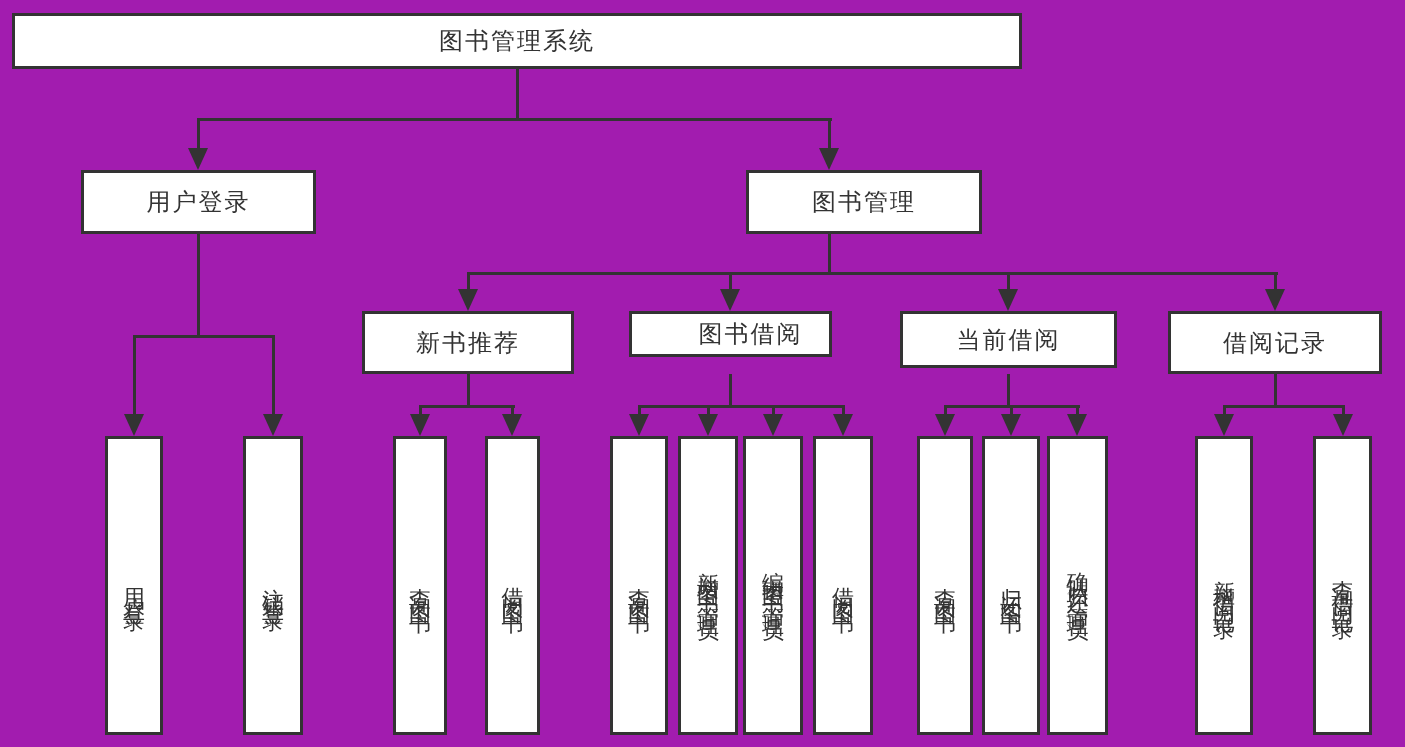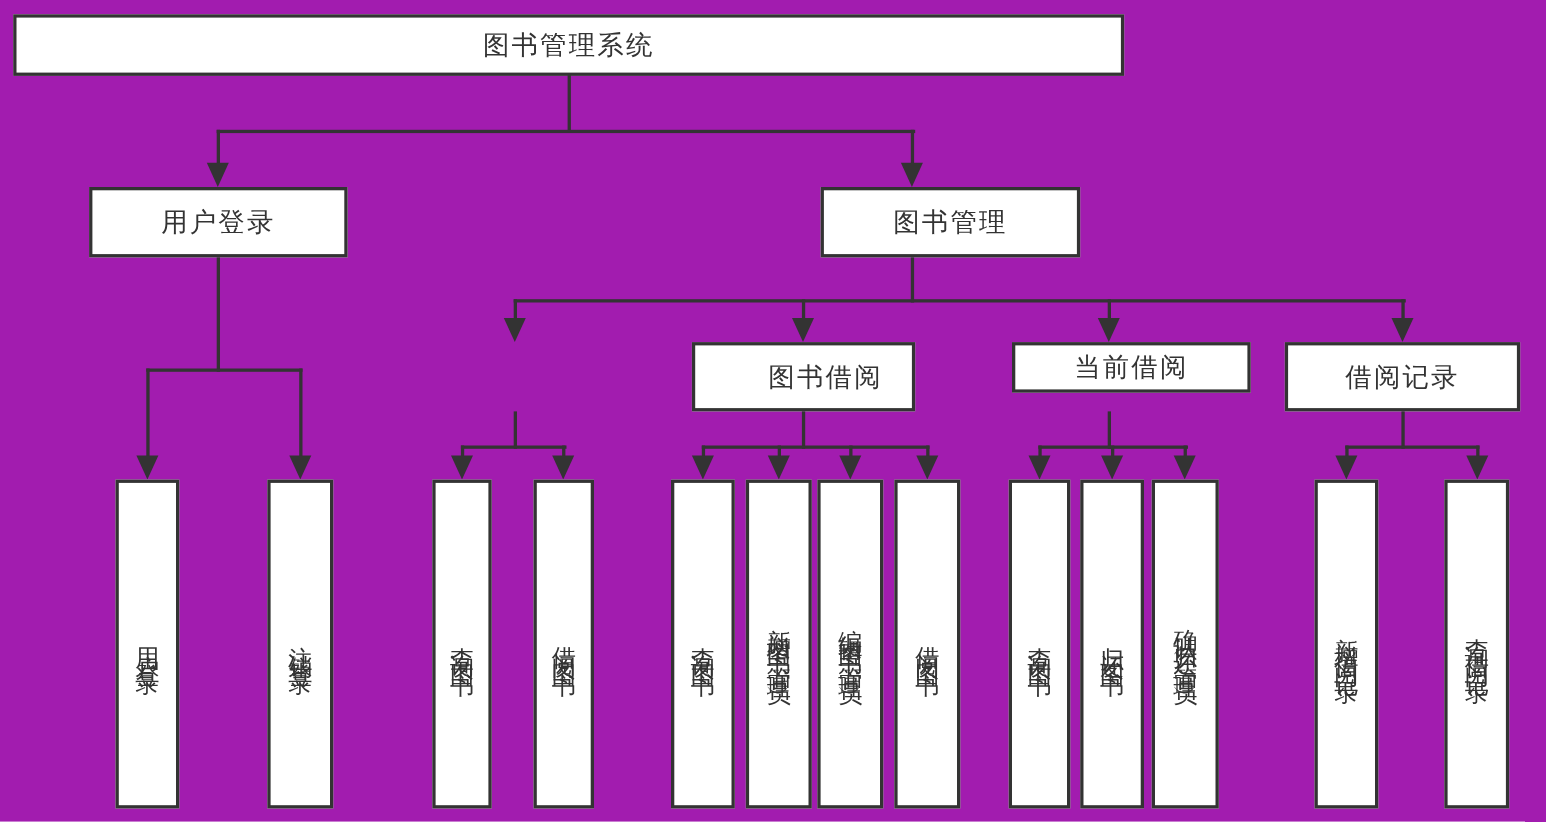--- a/index.html
+++ b/index.html
@@ -87,24 +87,27 @@
   <div class="hline" style="left:467px;top:272px;width:811px;"></div>
   <div class="vline" style="left:467px;top:272px;height:21px;"></div>
   <div class="arrow" style="left:458px;top:289px;"></div>
   <div class="vline" style="left:729px;top:272px;height:21px;"></div>
   <div class="arrow" style="left:720px;top:289px;"></div>
   <div class="vline" style="left:1007px;top:272px;height:21px;"></div>
   <div class="arrow" style="left:998px;top:289px;"></div>
   <div class="vline" style="left:1274px;top:272px;height:21px;"></div>
   <div class="arrow" style="left:1265px;top:289px;"></div>
 
-  <div class="box" style="left:629px;top:311px;width:203px;height:63px;padding-left:40px;">
+  <div class="box" style="left:362px;top:311px;width:212px;height:63px;">
+    <span class="hlabel">新书推荐</span>
+  </div>
+  <div class="box" style="left:629px;top:311px;width:203px;height:46px;padding-left:40px;">
     <span class="hlabel">图书借阅</span>
   </div>
-  <div class="box" style="left:900px;top:311px;width:217px;height:46px;margin-left:20px;">
+  <div class="box" style="left:900px;top:311px;width:217px;height:57px;">
     <span class="hlabel">当前借阅</span>
   </div>
   <div class="box" style="left:1168px;top:311px;width:214px;height:63px;">
     <span class="hlabel">借阅记录</span>
   </div>
 
   <div class="vline" style="left:467px;top:374px;height:34px;"></div>
   <div class="hline" style="left:419px;top:405px;width:96px;"></div>
   <div class="vline" style="left:419px;top:405px;height:13px;"></div>
   <div class="arrow" style="left:410px;top:414px;"></div>

